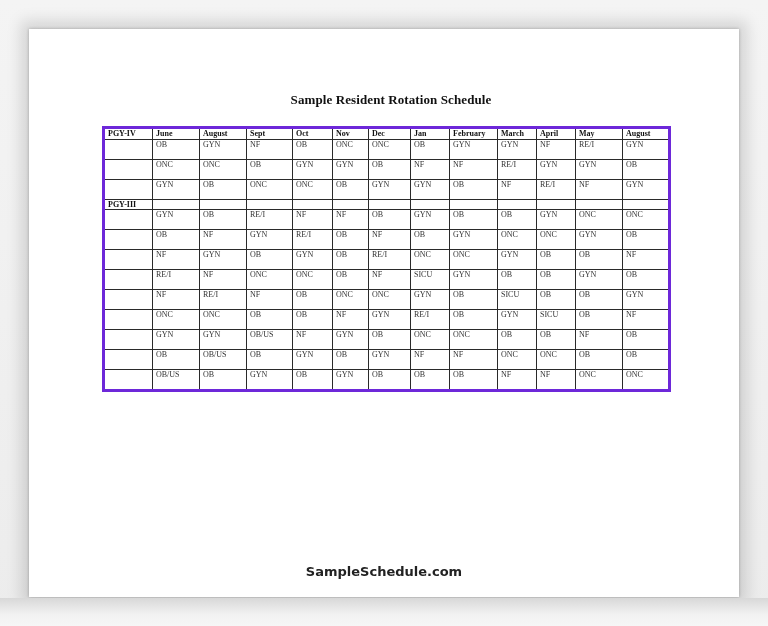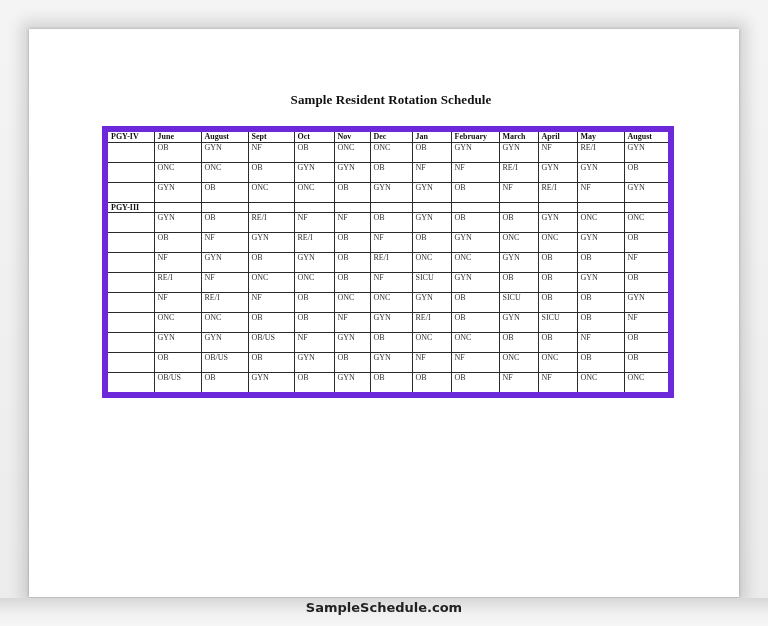--- a/index.html
+++ b/index.html
@@ -31,27 +31,27 @@
     }
     table.sched td, table.sched th {
       border: 1px solid #2a2a2a; padding: 0 0 0 3px;
       vertical-align: top; text-align: left; line-height: 9px;
       overflow: hidden; white-space: nowrap;
     }
     table.sched th { font-weight: bold; color: #111; height: 10px; }
     table.sched tr.data td { height: 19px; }
     table.sched tr.group td { height: 9px; }
     table.sched tr.group td.grp-label { font-weight: bold; color: #111; }
-    table.sched { border: 6px solid #6d28d9; padding-left: 14px; }
+    table.sched { border: 3px solid #6d28d9; padding-left: 14px; }
     .footer {
       position: absolute; left: 0; width: 768px; top: 598px; height: 28px;
       background: linear-gradient(#d8d8d8, #f2f2f2 60%, #f6f6f6);
     }
     .footer-text {
-      position: absolute; left: 0; width: 768px; top: 600px;
+      position: absolute; left: 0; width: 768px; top: 564px;
       text-align: center; font-family: "DejaVu Sans", sans-serif;
       font-weight: bold; font-size: 13px; color: #222;
     }
   </style>
 </head>
 <body>
 
 <div class="bg-shadow"></div>
 <div class="page">
   <div class="title">Sample Resident Rotation Schedule</div>

